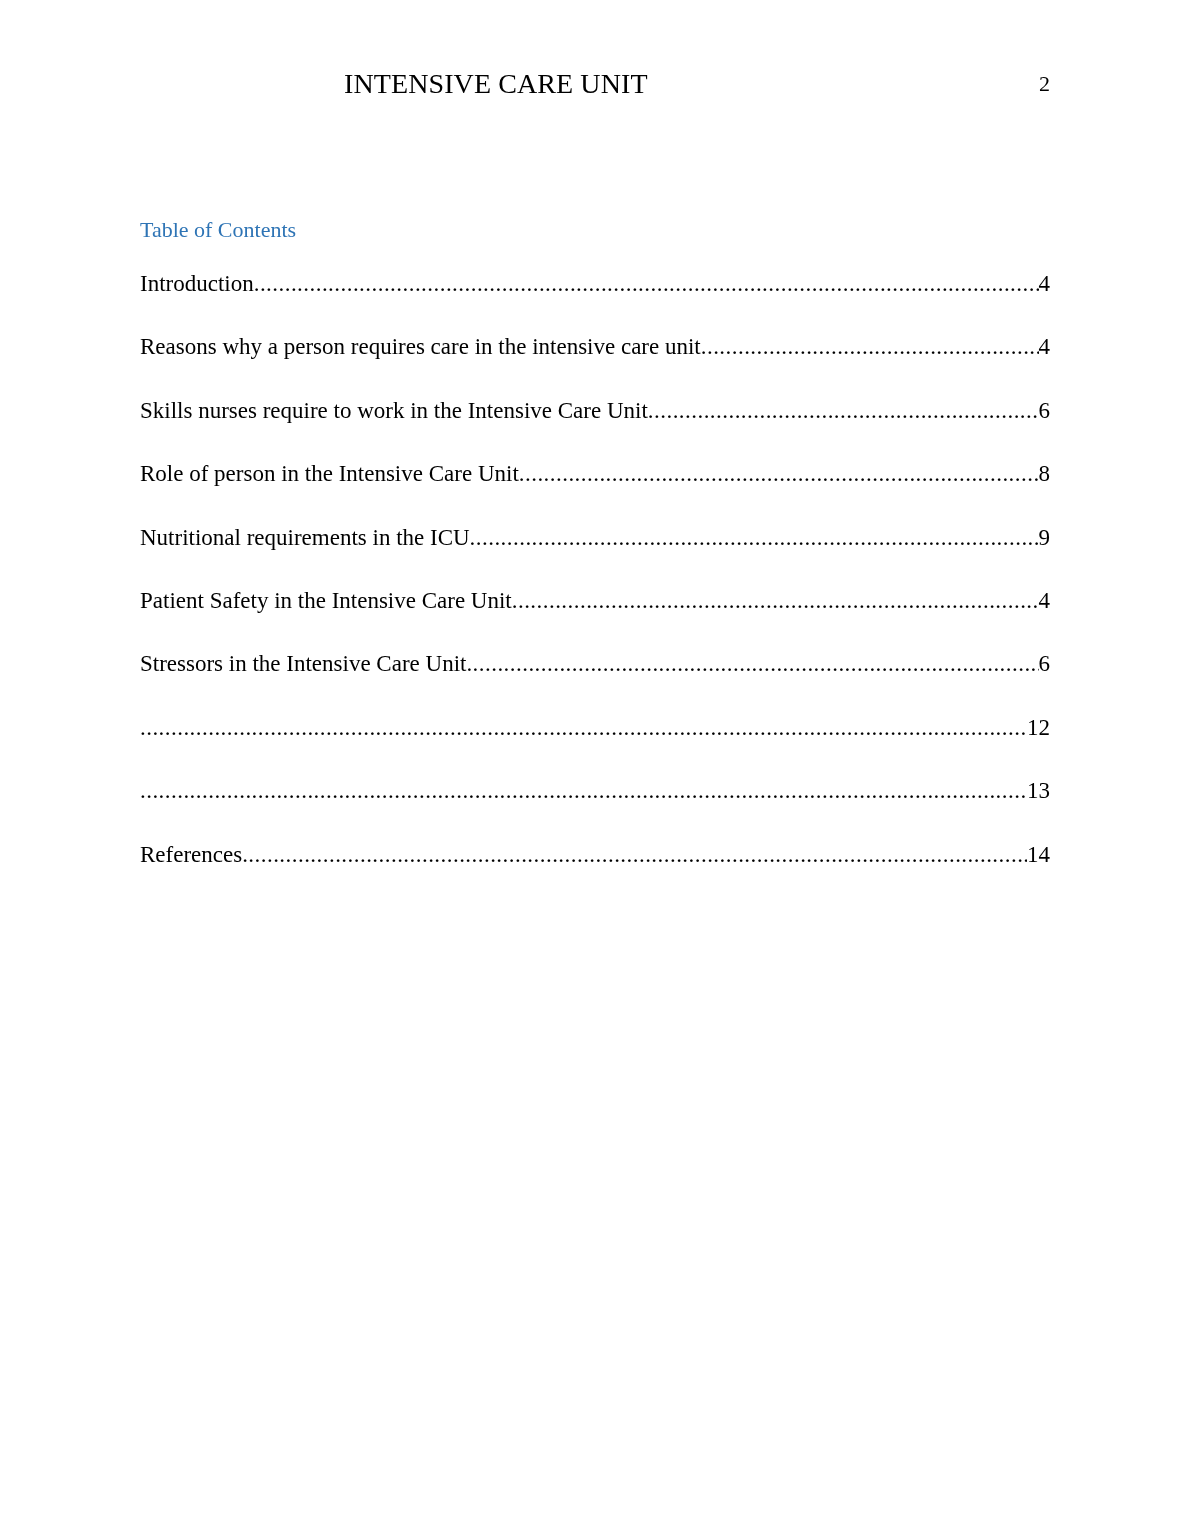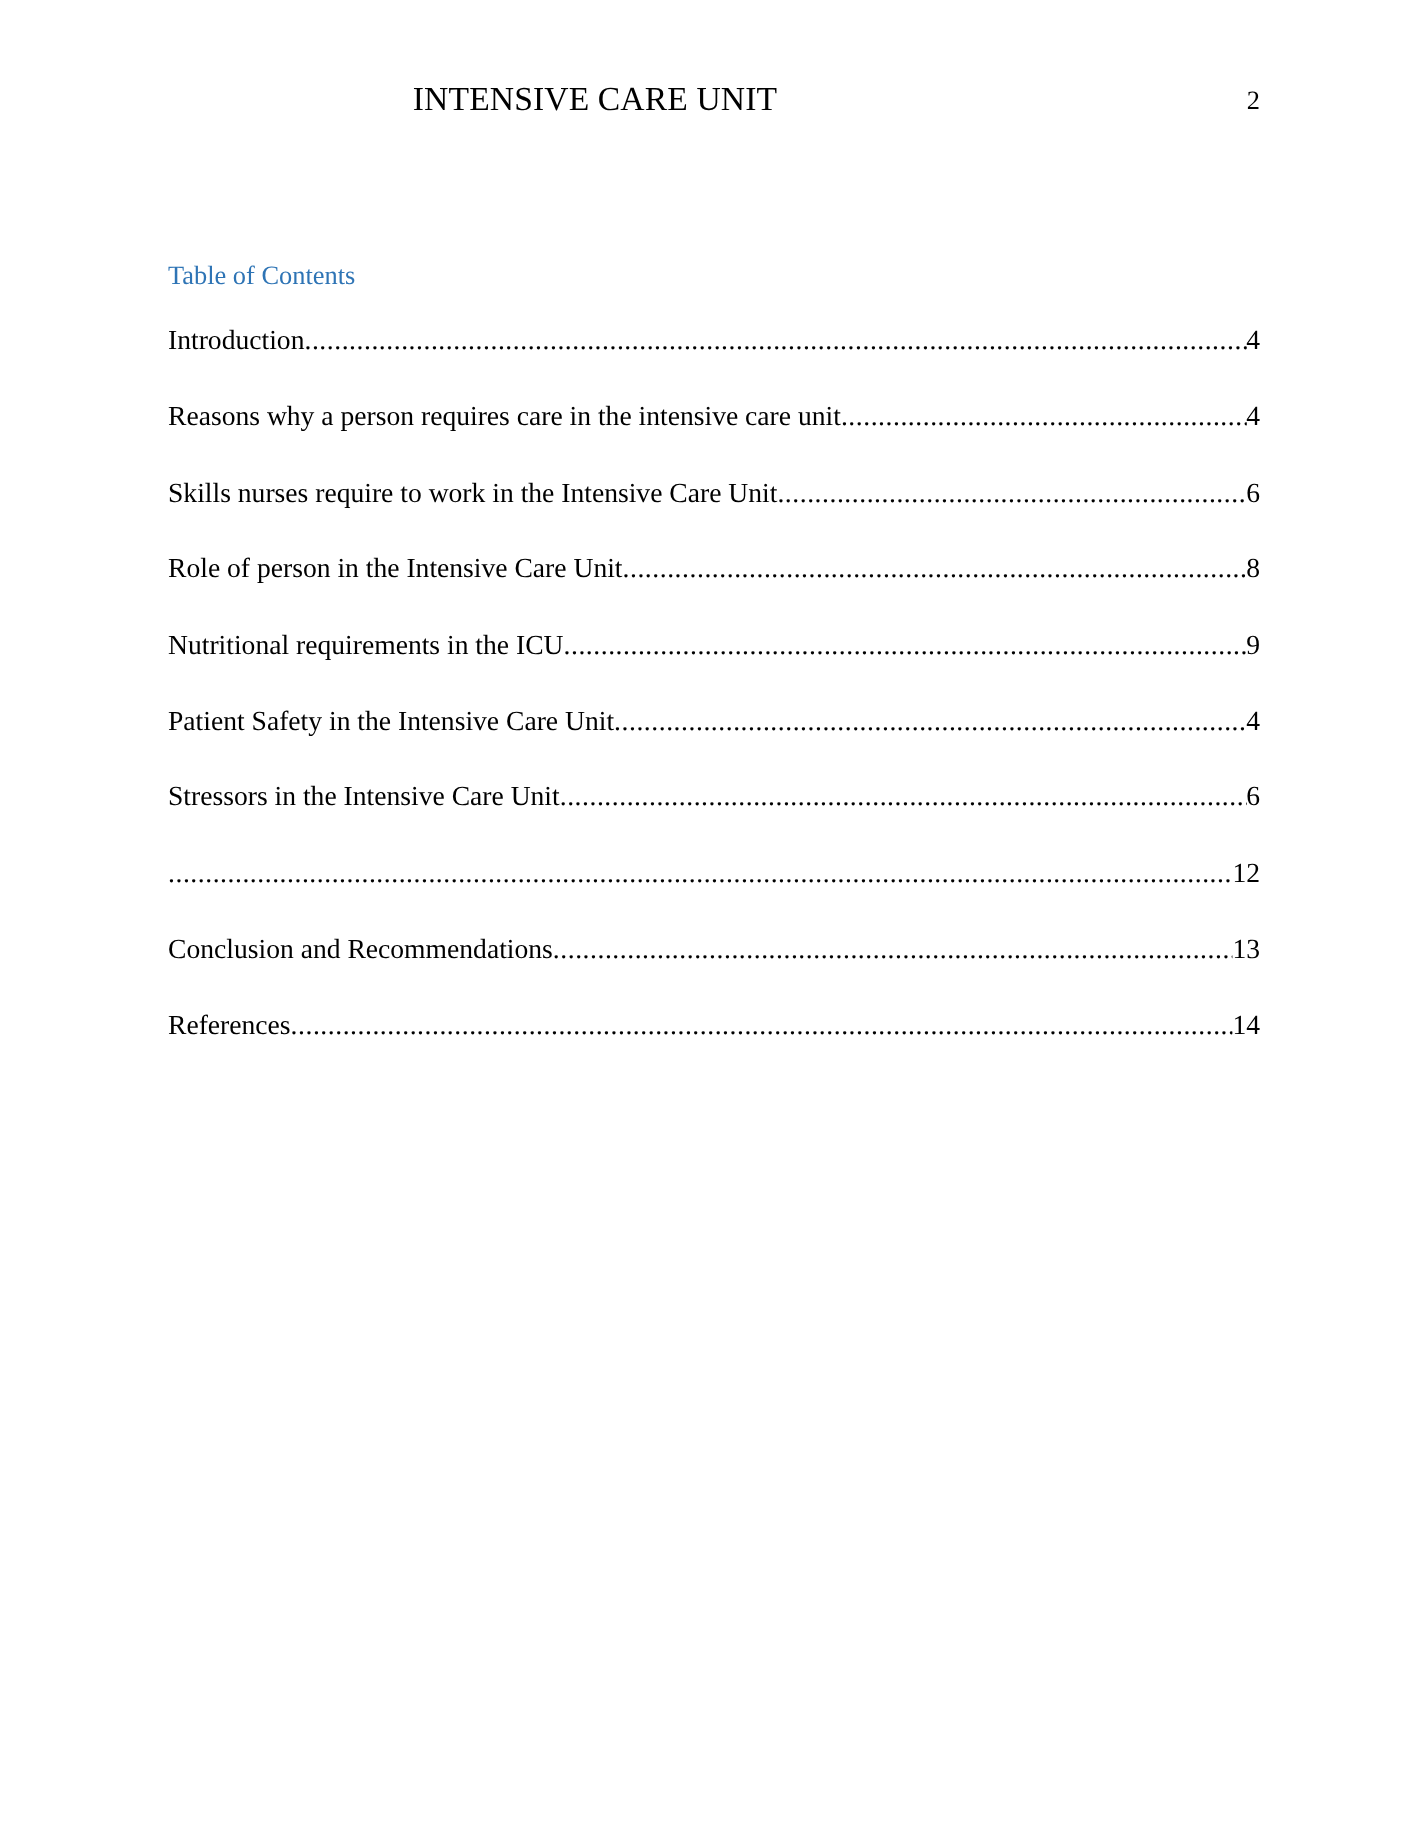--- a/index.html
+++ b/index.html
@@ -126,21 +126,20 @@
     <li class="toc-entry">
       <span class="toc-text">Stressors in the Intensive Care Unit</span>
       <span class="toc-leader"></span>
       <span class="toc-page">6</span>
     </li>
     <li class="toc-entry">
       <span class="toc-leader"></span>
       <span class="toc-page">12</span>
     </li>
     <li class="toc-entry">
-      <span class="toc-text">Conclusion and Recommendations</span>
       <span class="toc-leader"></span>
       <span class="toc-page">13</span>
     </li>
     <li class="toc-entry">
       <span class="toc-text">References</span>
       <span class="toc-leader"></span>
       <span class="toc-page">14</span>
     </li>
   </ul>
 

